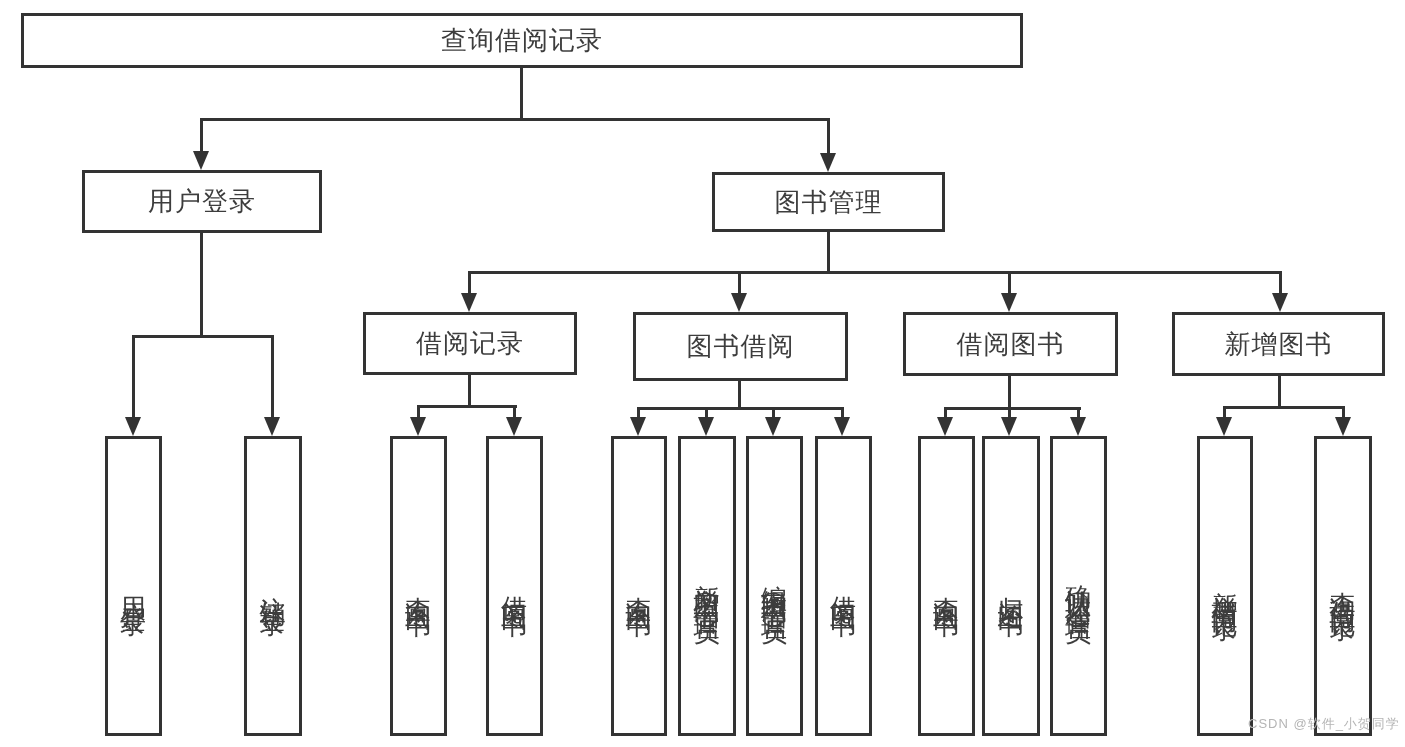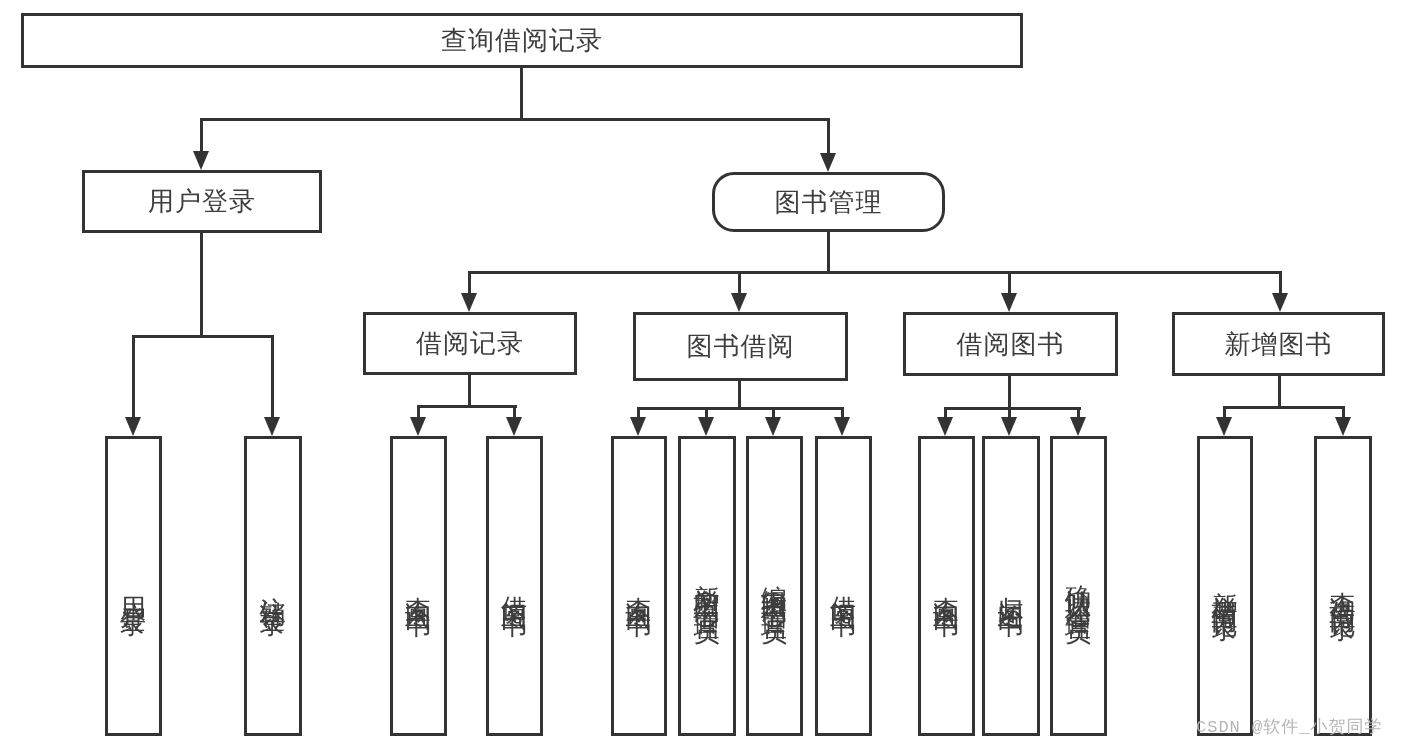--- a/index.html
+++ b/index.html
@@ -18,42 +18,42 @@
     font-size:26px;letter-spacing:5px;line-height:1;
   }
   
   .vl{position:absolute;width:3px;background:#333333;z-index:1;}
   .hl{position:absolute;height:3px;background:#333333;z-index:1;}
   .ar{position:absolute;width:0;height:0;border-left:8px solid transparent;
       border-right:8px solid transparent;border-top:19px solid #333333;z-index:1;}
   
   #b-root   {left:21px;  top:13px;  width:1002px;height:55px;}
   #b-login  {left:82px;  top:170px; width:240px; height:63px;}
-  #b-mgmt   {left:712px; top:172px; width:233px; height:60px;border-radius:22px;}
+  #b-mgmt   {left:712px; top:172px; width:233px; height:60px;}
   #b-newbook{left:363px; top:312px; width:214px; height:63px;}
   #b-borrow {left:633px; top:312px; width:215px; height:69px;}
   #b-current{left:903px; top:312px; width:215px; height:64px;}
   #b-records{left:1172px;top:312px; width:213px; height:64px;}
   .leaf{top:436px;height:300px;}
   #l1 {left:105px; width:57px;}
   #l2 {left:244px; width:58px;}
   #l3 {left:390px; width:57px;}
   #l4 {left:486px; width:57px;}
   #l5 {left:611px; width:56px;}
   #l6 {left:678px; width:58px;}
   #l7 {left:746px; width:57px;}
   #l8 {left:815px; width:57px;}
   #l9 {left:918px; width:57px;}
   #l10{left:982px; width:58px;}
   #l11{left:1050px;width:57px;}
   #l12{left:1197px;width:56px;}
   #l13{left:1314px;width:58px;}
   .watermark{
-    position:absolute;left:1196px;top:715px;z-index:3;
-    font-size:17px;color:#b5b5b5;letter-spacing:1px;white-space:nowrap;font-family:Liberation Mono, monospace;
+    position:absolute;left:1248px;top:715px;z-index:3;
+    font-size:13px;color:#b5b5b5;letter-spacing:1px;white-space:nowrap;
   }
 </style>
 </head>
 <body>
 
 <div class="canvas">
 
   <div class="box h" id="b-root">查询借阅记录</div>
   <div class="box h" id="b-login">用户登录</div>
   <div class="box h" id="b-mgmt">图书管理</div>

